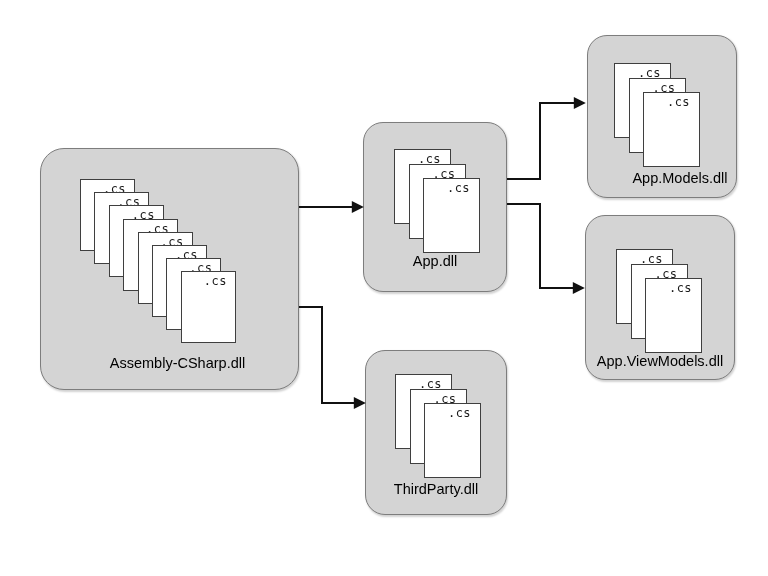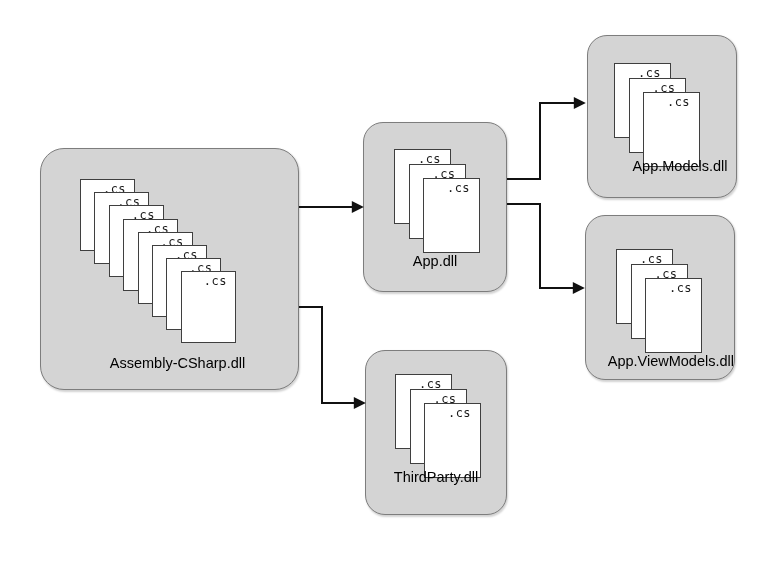--- a/index.html
+++ b/index.html
@@ -90,39 +90,39 @@
     <div class="node" style="left: 365px; top: 350px; width: 142px; height: 165px; border-radius: 20px;">
       <div class="file" style="left: 29px; top: 23px; width: 57px; height: 75px;">
         <span>.cs</span>
       </div>
       <div class="file" style="left: 43.5px; top: 37.5px; width: 57px; height: 75px;">
         <span>.cs</span>
       </div>
       <div class="file" style="left: 58px; top: 52px; width: 57px; height: 75px;">
         <span>.cs</span>
       </div>
-      <div class="nlabel" style="bottom: 28px;">ThirdParty.dll</div>
+      <div class="nlabel" style="bottom: 16px;">ThirdParty.dll</div>
     </div>
     <div class="node" style="left: 587px; top: 35px; width: 150px; height: 163px; border-radius: 20px;">
       <div class="file" style="left: 26px; top: 27px; width: 57px; height: 75px;">
         <span>.cs</span>
       </div>
       <div class="file" style="left: 40.5px; top: 41.5px; width: 57px; height: 75px;">
         <span>.cs</span>
       </div>
       <div class="file" style="left: 55px; top: 56px; width: 57px; height: 75px;">
         <span>.cs</span>
       </div>
-      <div class="nlabel" style="bottom: 22px; margin-left: 36px;">App.Models.dll</div>
+      <div class="nlabel" style="bottom: 10px; margin-left: 36px;">App.Models.dll</div>
     </div>
     <div class="node" style="left: 585px; top: 215px; width: 150px; height: 165px; border-radius: 20px;">
       <div class="file" style="left: 30px; top: 33px; width: 57px; height: 75px;">
         <span>.cs</span>
       </div>
       <div class="file" style="left: 44.5px; top: 47.5px; width: 57px; height: 75px;">
         <span>.cs</span>
       </div>
       <div class="file" style="left: 59px; top: 62px; width: 57px; height: 75px;">
         <span>.cs</span>
       </div>
-      <div class="nlabel" style="bottom: 9px; text-align: right;">App.ViewModels.dll</div>
+      <div class="nlabel" style="bottom: 9px;">App.ViewModels.dll</div>
     </div>
   </div>
 
 </body></html>

